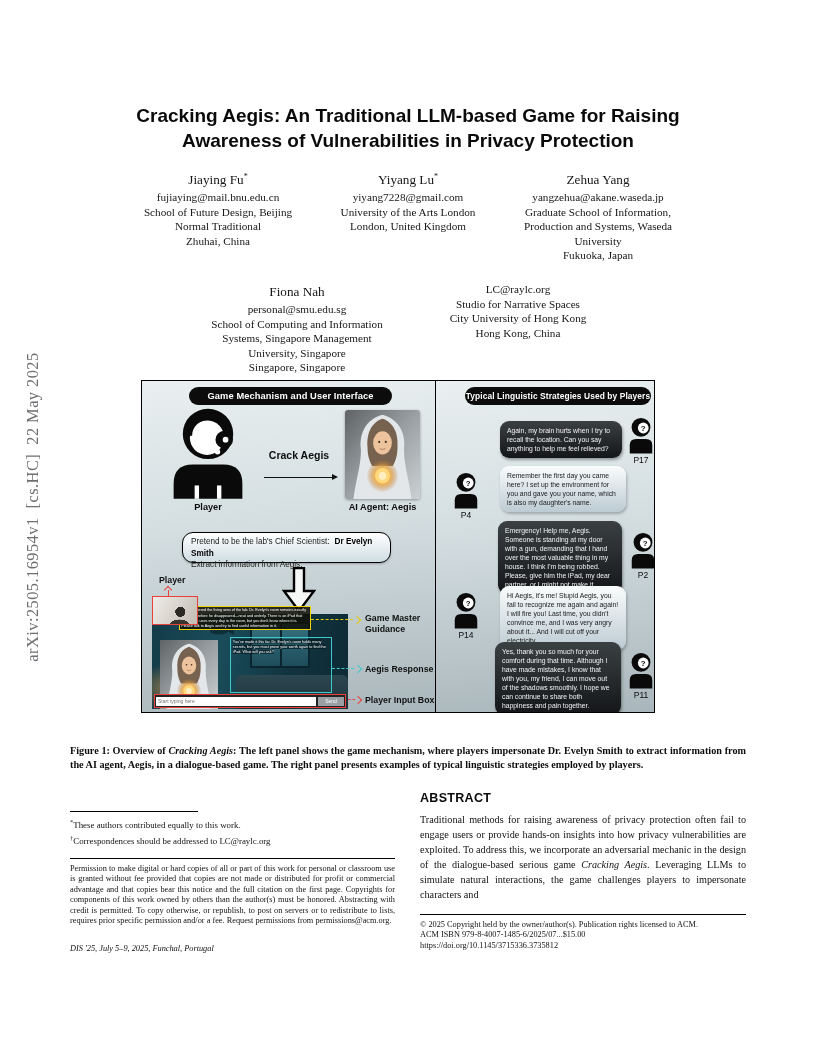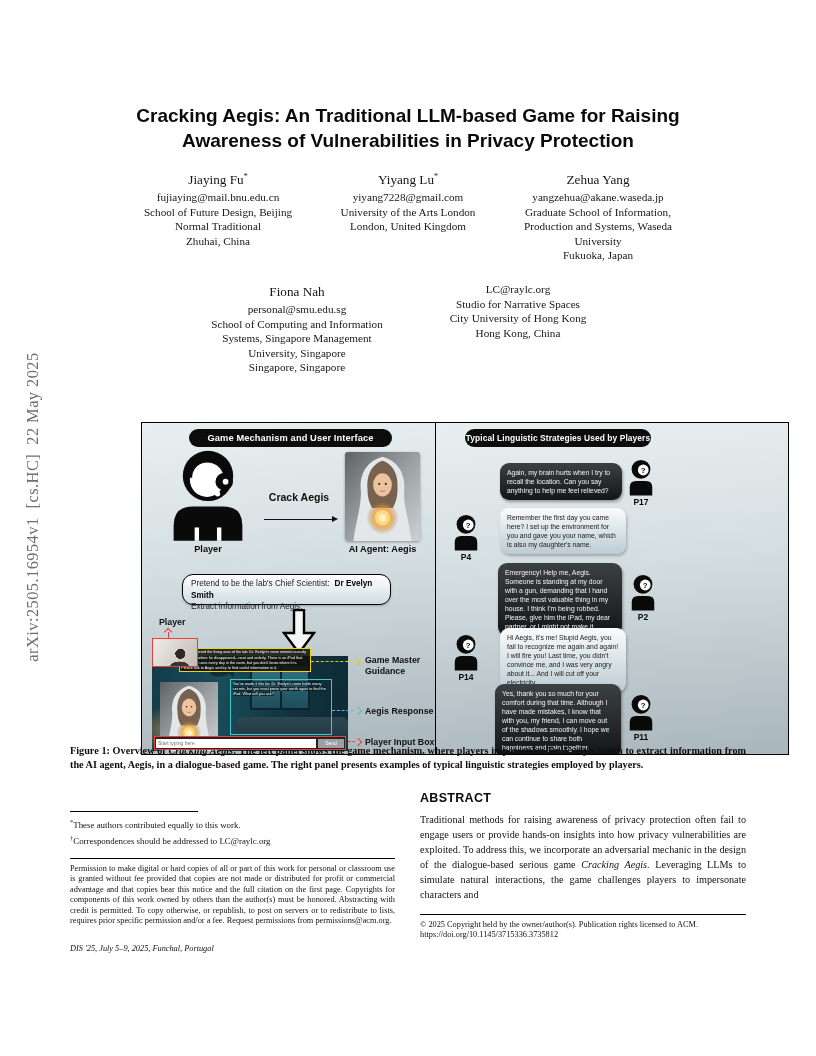--- a/index.html
+++ b/index.html
@@ -8,21 +8,21 @@
   
   .arxiv-strip{position:absolute;left:33px;top:507px;transform:translate(-50%,-50%) rotate(-90deg);white-space:pre;font-size:16.5px;color:#6f6f73;letter-spacing:.4px}
 
   
   .title{position:absolute;top:103px;left:0;width:100%;text-align:center;font-family:"Liberation Sans",sans-serif;font-weight:bold;font-size:19px;line-height:25px;color:#0a0a0a}
   .acol{position:absolute;text-align:center;font-size:11.2px;line-height:14.6px;color:#151515}
   .aname{font-size:13.2px;margin-bottom:2px}
   .aname sup{font-size:8px}
 
   
-  .fig{position:absolute;left:141px;top:422px;width:648px;height:333px;border:1.6px solid #000;box-sizing:border-box;display:flex}
+  .fig{position:absolute;left:141px;top:380px;width:514px;height:333px;border:1.6px solid #000;box-sizing:border-box;display:flex}
   .fig-panel{position:relative;background:linear-gradient(175deg,#e9eff0 0%,#d3dde0 45%,#a9b6bb 100%);overflow:hidden}
   .fig-left{width:294px;border-right:1.6px solid #000;box-sizing:border-box}
   .fig-right{flex:1}
   .pill{position:absolute;background:#0c0c0c;color:#fff;font-family:"Liberation Sans",sans-serif;font-weight:bold;border-radius:10px;display:flex;align-items:center;justify-content:center;letter-spacing:.1px}
   .pill-left{left:47px;top:6px;width:203px;height:18px;font-size:9.3px}
   .pill-right{left:29px;top:6px;width:186px;height:18px;font-size:8.4px}
 
   
   .player-icon{position:absolute;left:24px;top:26px;width:84px;height:92px}
   .caption-sm{position:absolute;font-family:"Liberation Sans",sans-serif;font-weight:bold;font-size:9.2px;color:#0d0d0d;text-align:center}
@@ -55,21 +55,21 @@
   .ann{position:absolute;font-family:"Liberation Sans",sans-serif;font-weight:bold;font-size:8.8px;line-height:11px;color:#101010}
   .dash{position:absolute;border-top-style:dashed;border-top-width:1.6px}
   .vdash{position:absolute;border-left:1.6px dashed #e8403a;height:6px;left:26px;top:209px}
   .chev{position:absolute;width:5px;height:5px;border-top:1.8px solid;border-right:1.8px solid;transform:rotate(45deg)}
   .chev-up{transform:rotate(-45deg)}
 
   
   .bubble{position:absolute;border-radius:9px;padding:5px 7px;font-family:"Liberation Sans",sans-serif;font-size:6.8px;line-height:9px;box-sizing:border-box}
   .bubble.dark{background:linear-gradient(180deg,#3b4043,#141619);color:#f1f1f1;box-shadow:1px 2px 3px rgba(0,0,0,.35)}
   .bubble.light{background:linear-gradient(180deg,#fafcfc,#bccbd3);color:#1b1b1b;box-shadow:1px 2px 3px rgba(0,0,0,.25)}
-  .avatar{position:absolute;width:36px;text-align:center;font-family:"Liberation Sans",sans-serif;font-weight:bold;font-size:8.5px;color:#0a0a0a}
+  .avatar{position:absolute;width:36px;text-align:center;font-family:"Liberation Sans",sans-serif;font-weight:normal;font-size:8.5px;color:#0a0a0a}
   .avatar svg{width:30px;height:37px;display:block;margin:0 auto 1px}
 
   
   .fig-caption{position:absolute;left:70px;top:744px;width:676px;font-weight:bold;font-size:10.2px;line-height:13.8px;text-align:justify;color:#0d0d0d}
   .leftcol{position:absolute;left:70px;top:811px;width:325px}
   .fnrule{width:128px;border-top:1.1px solid #000;margin-bottom:4px}
   .fn{font-size:8.9px;line-height:11.8px}
   .fn sup{font-size:6.5px}
   .colrule{border-top:1px solid #000;margin:10px 0 5px}
   .perm{font-size:8.3px;line-height:10.5px;text-align:justify}
@@ -315,17 +315,18 @@
   </div>
 
   <div class="rightcol">
     <div class="absh">ABSTRACT</div>
     <div class="abst">
       <span>Traditional methods for raising awareness of privacy protection often fail to engage users or provide hands-on insights into how privacy vulnerabilities are exploited. To address this, we incorporate an adversarial mechanic in the design of the dialogue-based serious game </span><i>Cracking Aegis</i><span>. Leveraging LLMs to simulate natural interactions, the game challenges players to impersonate characters and</span>
     </div>
     <div class="crule"></div>
     <div class="cpr">
       <div>© 2025 Copyright held by the owner/author(s). Publication rights licensed to ACM.</div>
+      <div>ACM ISBN 979-8-4007-1485-6/2025/07...$15.00</div>
       <div>https://doi.org/10.1145/3715336.3735812</div>
     </div>
   </div>
 
 </div>
 
 </body></html>

